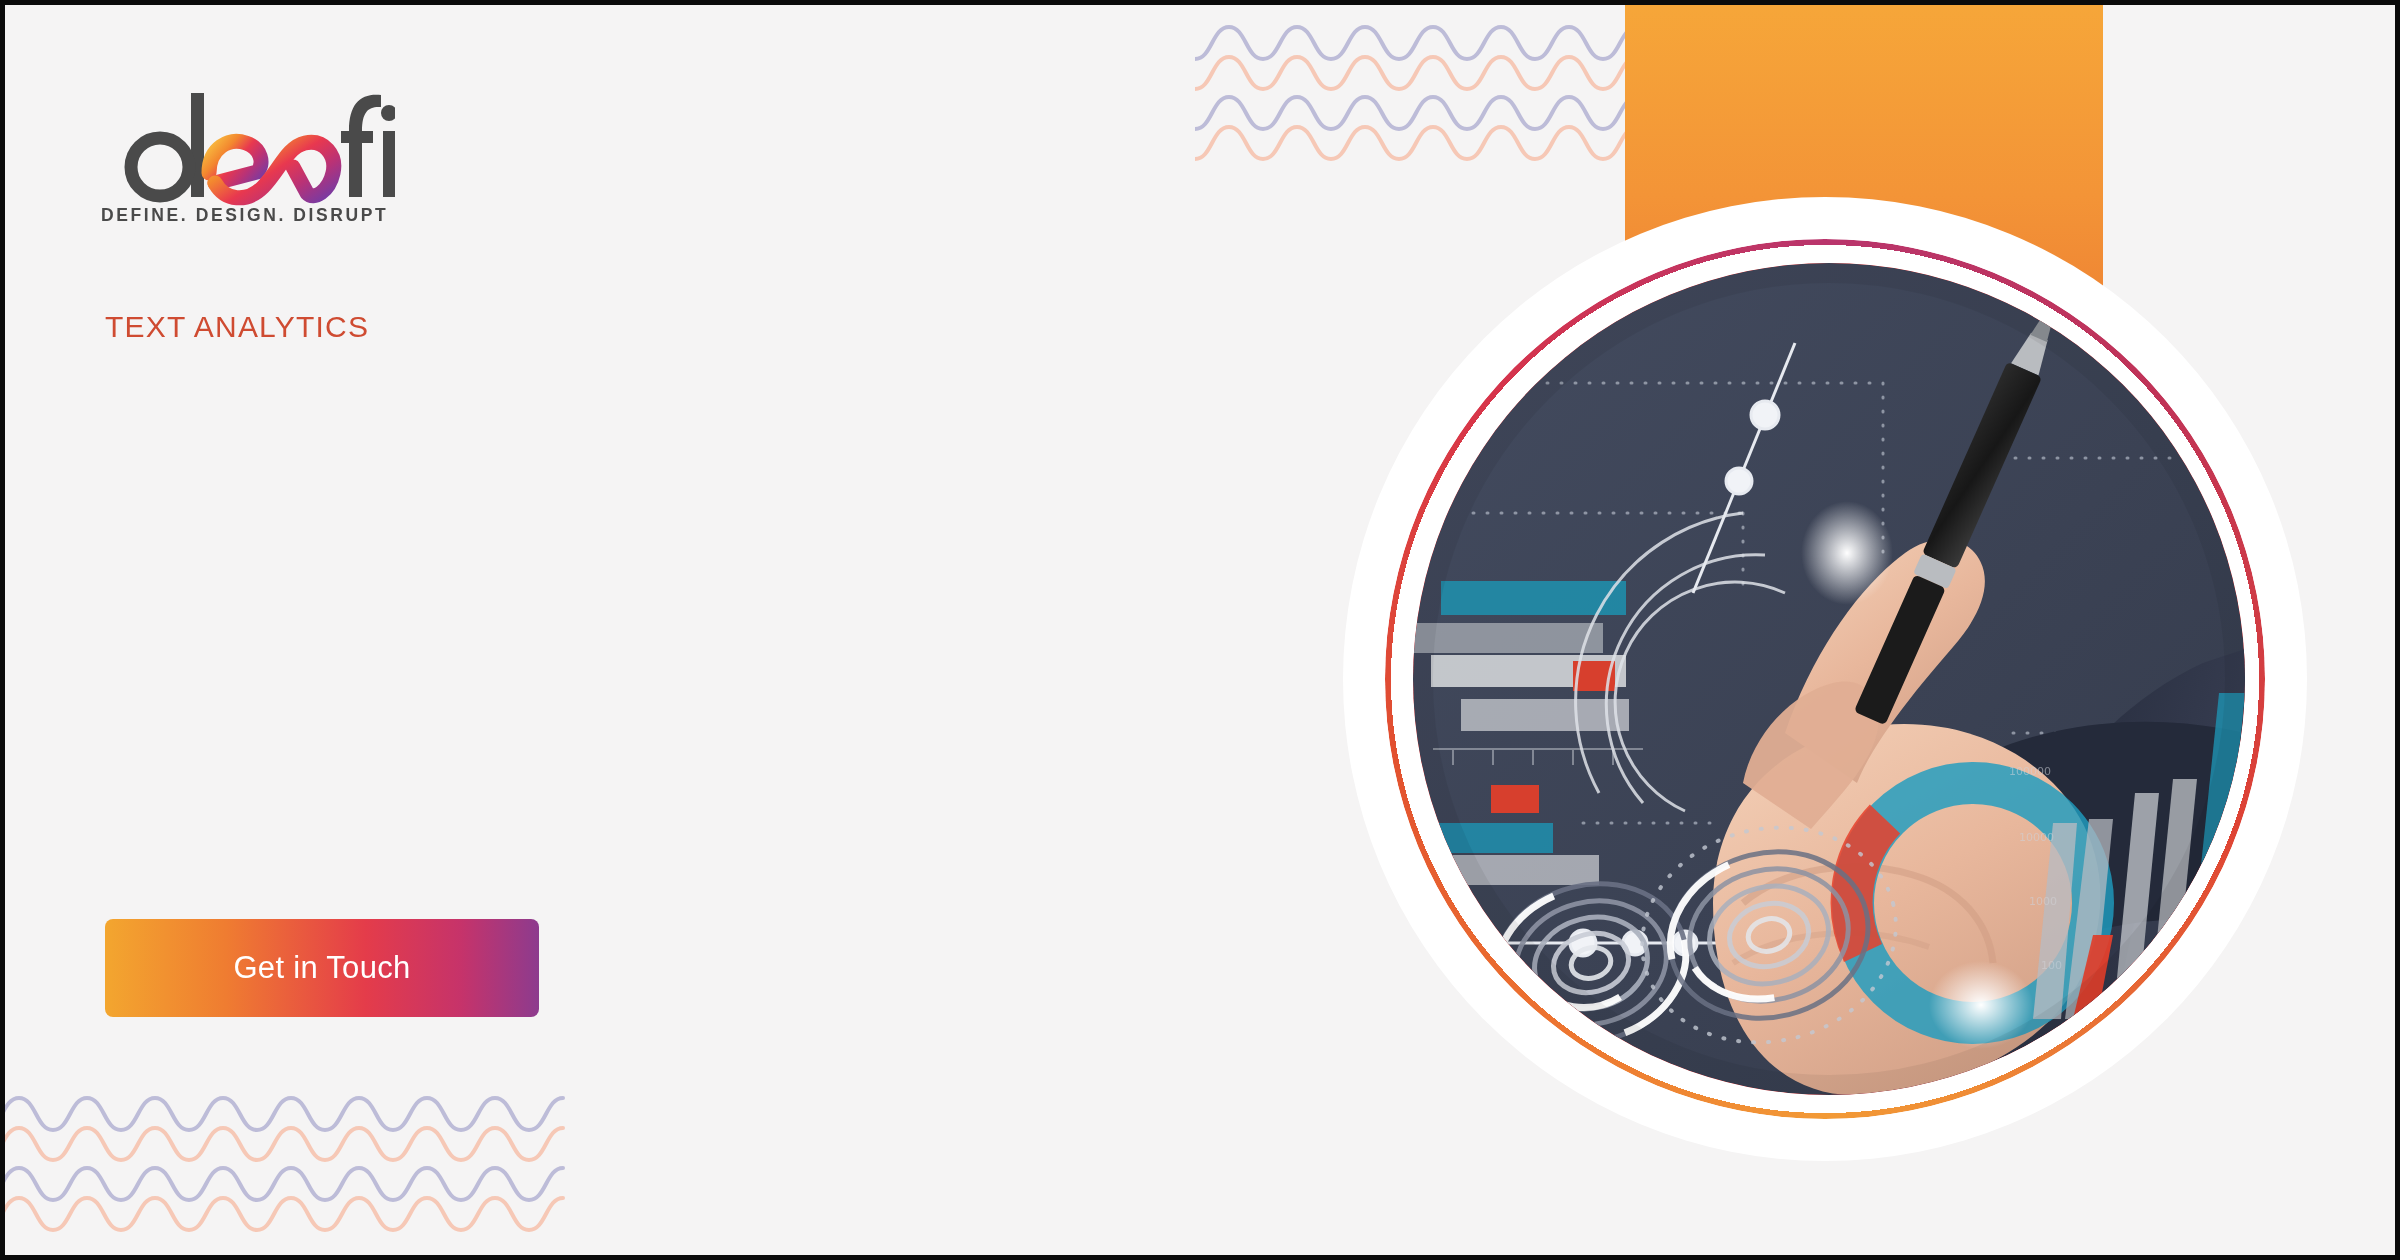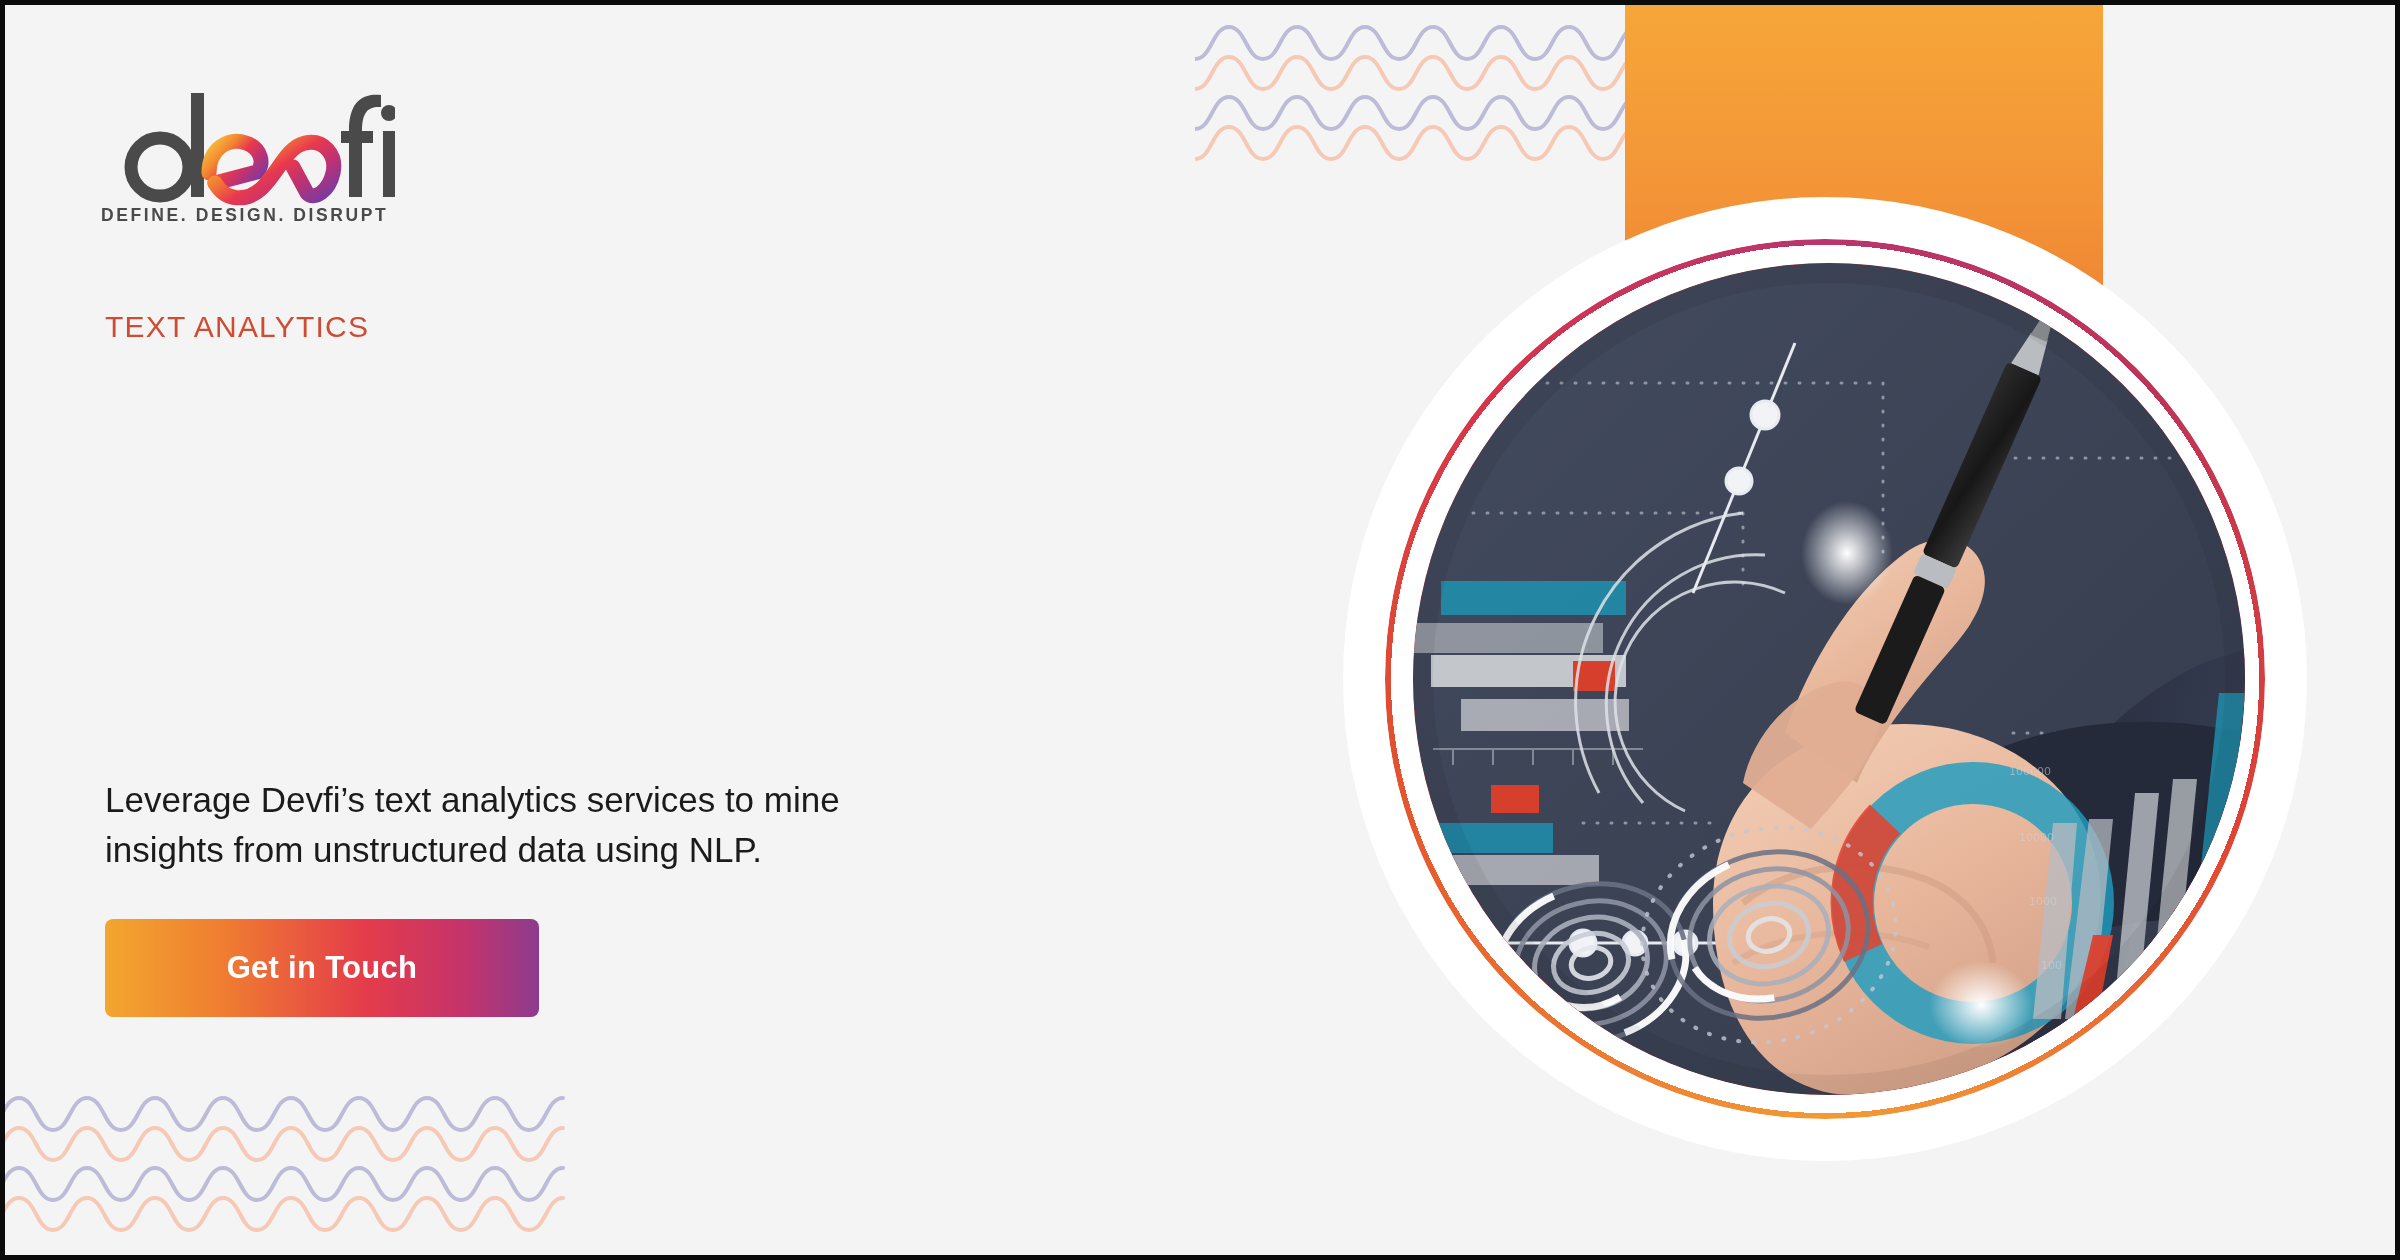--- a/index.html
+++ b/index.html
@@ -88,21 +88,21 @@
     font-family:"Liberation Sans", sans-serif;
   }
   .subhead span{display:block;}
 
   .cta{
     position:absolute;left:100px;top:914px;
     width:434px;height:98px;
     border:none;border-radius:8px;
     cursor:pointer;
     background:linear-gradient(90deg,#f3a62f 0%,#ef7c31 28%,#e43c4a 60%,#c6336a 82%,#8d3b8e 100%);
-    color:#ffffff;font-size:31px;font-weight:bold;
+    color:#ffffff;font-size:31px;font-weight:normal;
     letter-spacing:.3px;
     font-family:"Liberation Sans", sans-serif;
     display:flex;align-items:center;justify-content:center;
     padding:0;
   }
 </style>
 </head>
 <body>
 
 <div class="banner">
@@ -332,20 +332,16 @@
 
       <rect x="278" y="46" width="12" height="66" fill="#4a4a4a"></rect>
       <circle cx="284" cy="28" r="8" fill="#4a4a4a"></circle>
     </svg>
   </div>
   <div class="logo-tag">DEFINE. DESIGN. DISRUPT</div>
 
   <div class="eyebrow">TEXT ANALYTICS</div>
 
 
-  <p class="subhead">
-    <span>Leverage Devfi’s text analytics services to mine</span>
-    <span>insights from unstructured data using NLP.</span>
-  </p>
 
   <button class="cta">Get in Touch</button>
 
 </div>
 
 </body></html>

